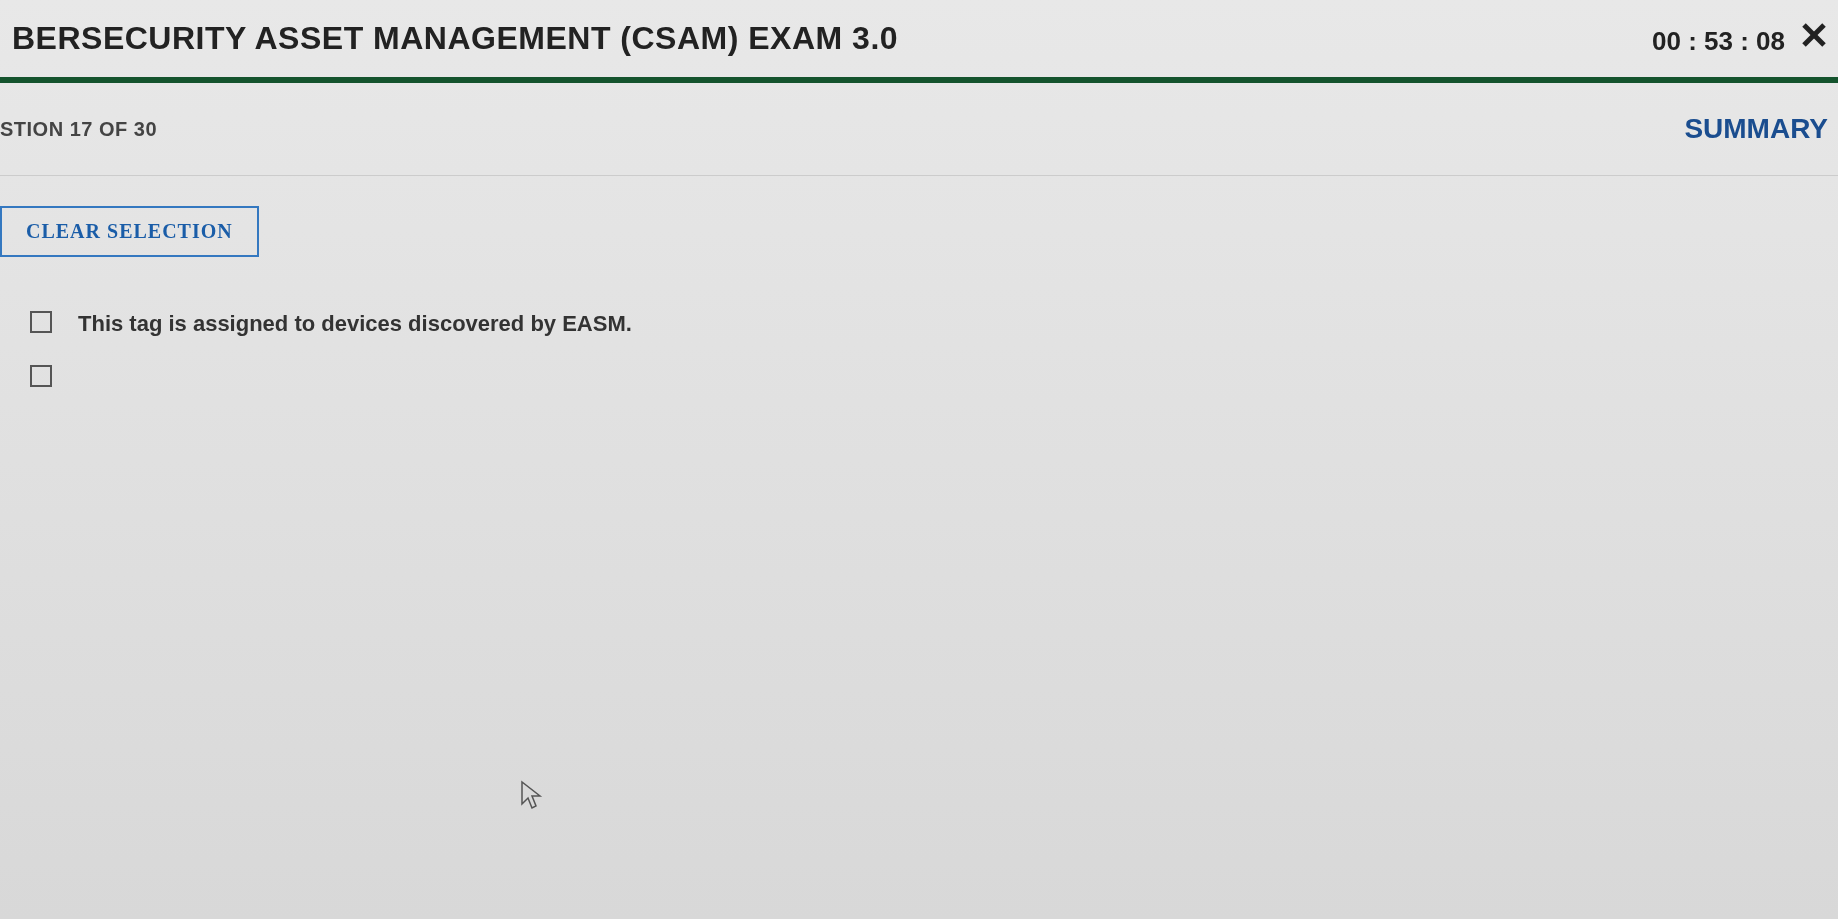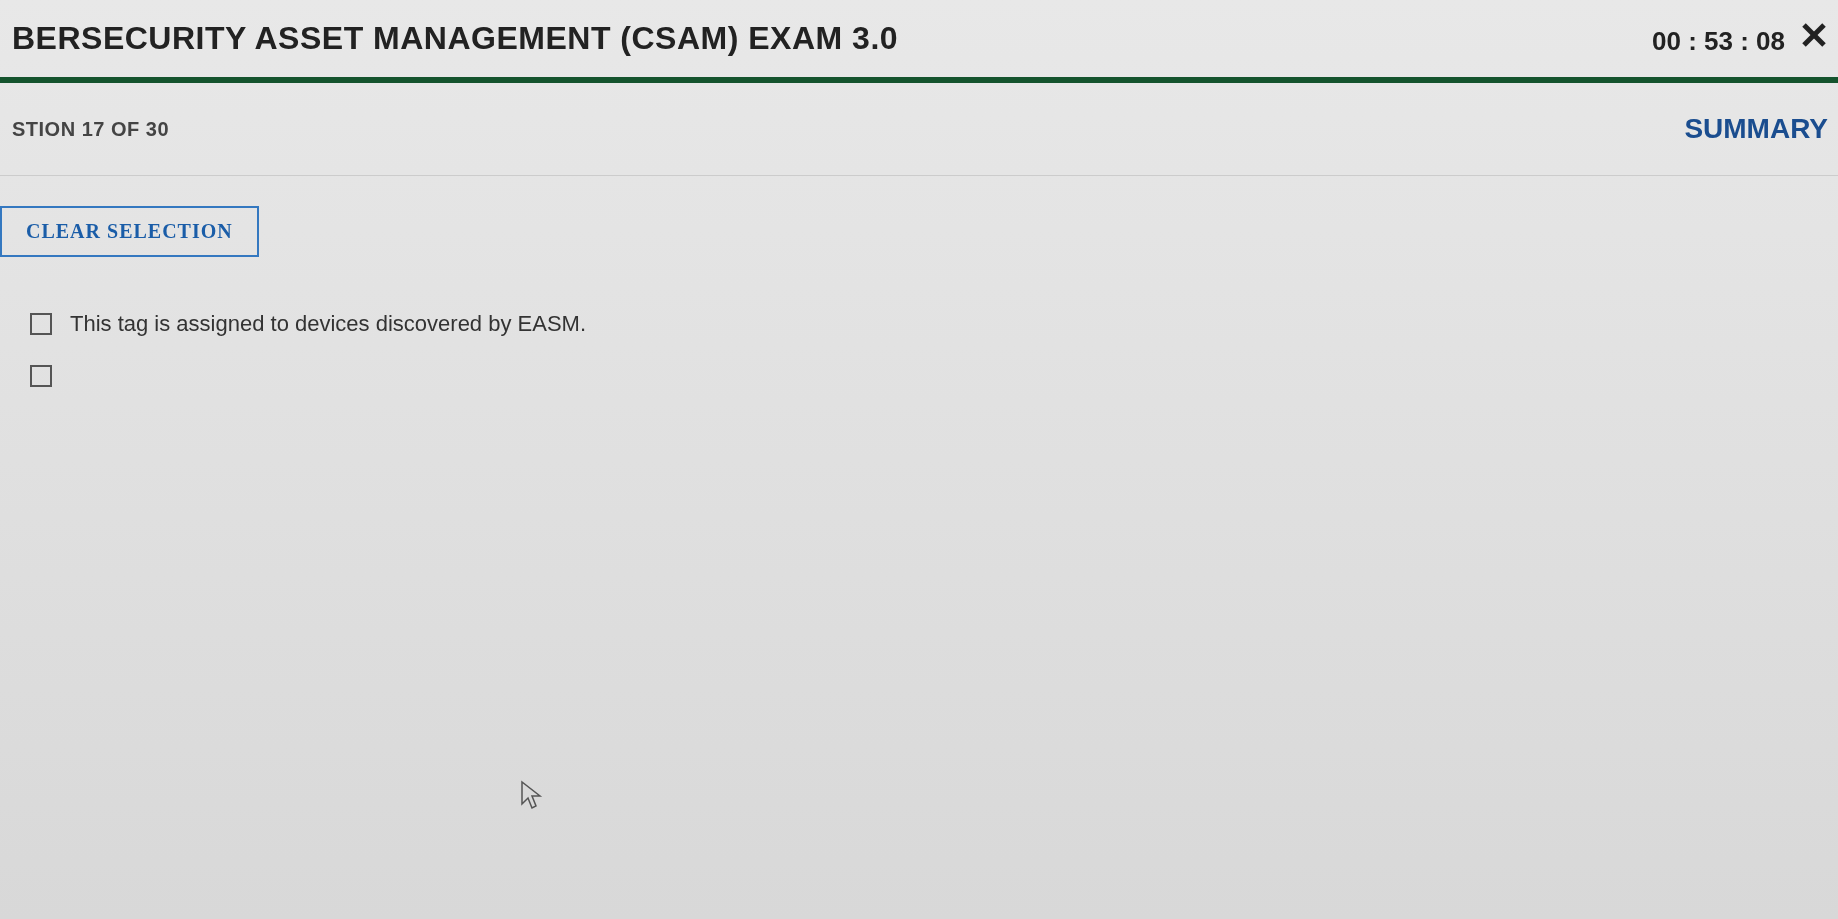--- a/index.html
+++ b/index.html
@@ -42,21 +42,21 @@
     .close-icon {
       font-size: 32px;
       font-weight: bold;
       color: #222;
       cursor: pointer;
     }
     .sub-header {
       display: flex;
       justify-content: space-between;
       align-items: center;
-      padding: 30px 0 30px 12px;
+      padding: 30px 0 30px 0;
       border-bottom: 1px solid #ccc;
     }
     .question-counter {
       font-size: 20px;
       font-weight: bold;
       color: #444;
       letter-spacing: 0.5px;
     }
     .summary-link {
       font-size: 28px;
@@ -87,23 +87,23 @@
       letter-spacing: 1px;
       white-space: nowrap;
       margin-right: 10px;
       font-family: Liberation Serif, serif;
     }
     .options {
       padding: 10px 0 0 30px;
     }
     .option {
       display: flex;
-      align-items: center;
-      gap: 18px;
+      gap: 26px;
       padding: 14px 0;
+      font-weight: bold;
     }
     .checkbox {
       width: 22px;
       height: 22px;
       border: 2px solid #555;
       background: transparent;
       cursor: pointer;
       flex-shrink: 0;
     }
     .option-text {

